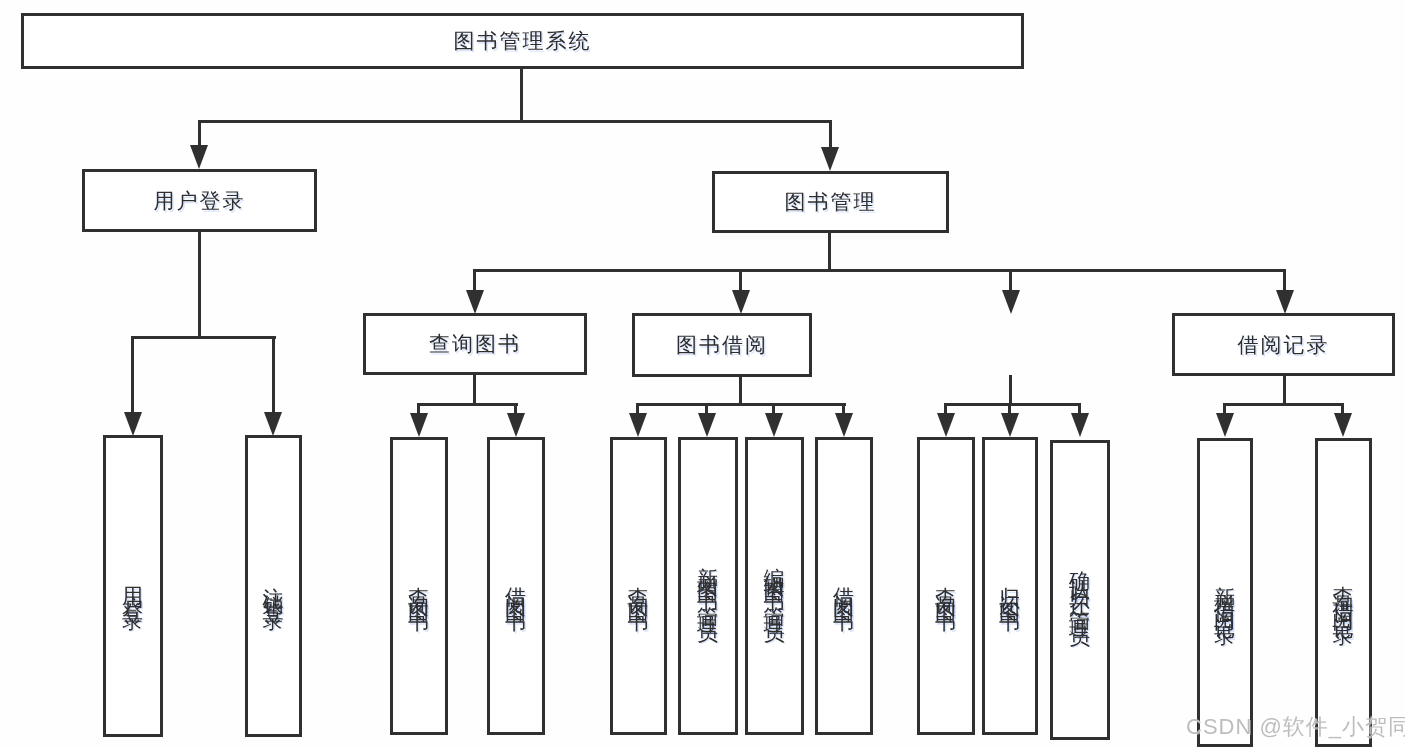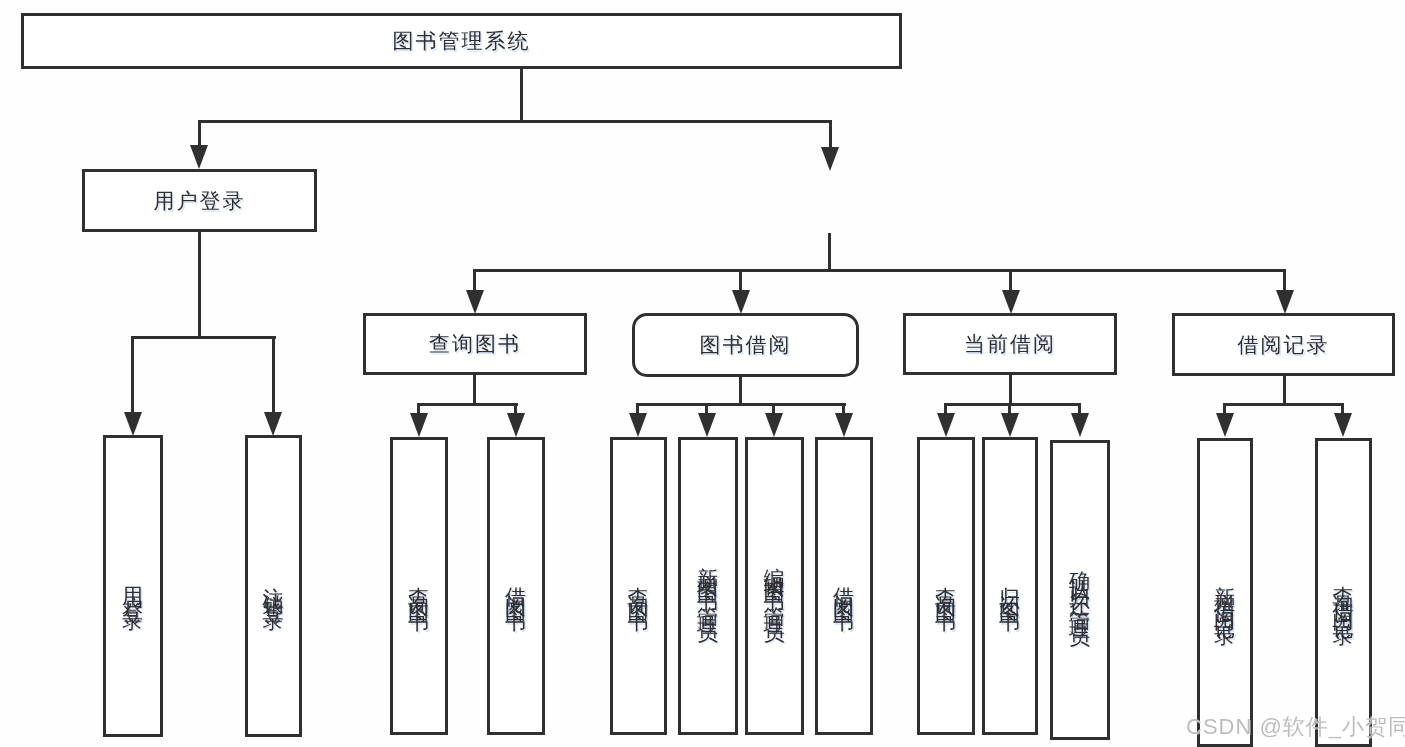--- a/index.html
+++ b/index.html
@@ -35,52 +35,52 @@
     font-size:22px; letter-spacing:1px; color:#bdbdbd;
     text-shadow:1px 1px 0 rgba(255,255,255,0.55);
     white-space:nowrap;
   }
 </style>
 </head>
 <body>
 
 <div id="stage">
 
-  <div class="node h" style="left:21px; top:13px; width:881px; height:56px;">图书管理系统</div>
+  <div class="node h" style="left:21px; top:13px; width:1003px; height:56px;">图书管理系统</div>
 
   <div class="vline" style="left:520px; top:68px; height:55px;"></div>
   <div class="hline" style="left:198px; top:120px; width:633px;"></div>
   <div class="vline" style="left:198px; top:120px; height:27px;"></div>
   <div class="arrow" style="left:190px; top:145px;"></div>
   <div class="vline" style="left:829px; top:120px; height:29px;"></div>
   <div class="arrow" style="left:821px; top:147px;"></div>
 
   <div class="node h" style="left:82px; top:169px; width:235px; height:63px;">用户登录</div>
+  <div class="node h" style="left:712px; top:171px; width:237px; height:62px;">图书管理</div>
 
   <div class="vline" style="left:198px; top:232px; height:107px;"></div>
   <div class="hline" style="left:131px; top:336px; width:145px;"></div>
   <div class="vline" style="left:131px; top:336px; height:80px;"></div>
   <div class="arrow" style="left:124px; top:412px;"></div>
   <div class="vline" style="left:272px; top:336px; height:80px;"></div>
   <div class="arrow" style="left:264px; top:412px;"></div>
 
   <div class="vline" style="left:828px; top:233px; height:39px;"></div>
   <div class="hline" style="left:473px; top:269px; width:813px;"></div>
   <div class="vline" style="left:473px; top:269px; height:24px;"></div>
   <div class="arrow" style="left:466px; top:290px;"></div>
   <div class="vline" style="left:739px; top:269px; height:24px;"></div>
   <div class="arrow" style="left:732px; top:290px;"></div>
   <div class="vline" style="left:1009px; top:269px; height:24px;"></div>
   <div class="arrow" style="left:1002px; top:290px;"></div>
   <div class="vline" style="left:1283px; top:269px; height:24px;"></div>
   <div class="arrow" style="left:1276px; top:290px;"></div>
 
   <div class="node h" style="left:363px; top:313px; width:224px; height:62px;">查询图书</div>
-  <div class="node h" style="left:632px; top:313px; width:227px; height:64px;border-radius:15px;">图书借阅</div>
-  <div class="node h" style="left:903px; top:313px; width:214px; height:62px;">当前借阅</div>
+  <div class="node h" style="left:632px; top:313px; width:180px; height:64px;">图书借阅</div>
   <div class="node h" style="left:1172px; top:313px; width:223px; height:63px;">借阅记录</div>
 
   <div class="vline" style="left:473px; top:375px; height:31px;"></div>
   <div class="hline" style="left:417px; top:403px; width:101px;"></div>
   <div class="vline" style="left:417px; top:403px; height:12px;"></div>
   <div class="arrow" style="left:410px; top:413px;"></div>
   <div class="vline" style="left:514px; top:403px; height:12px;"></div>
   <div class="arrow" style="left:507px; top:413px;"></div>
 
   <div class="vline" style="left:739px; top:377px; height:29px;"></div>

